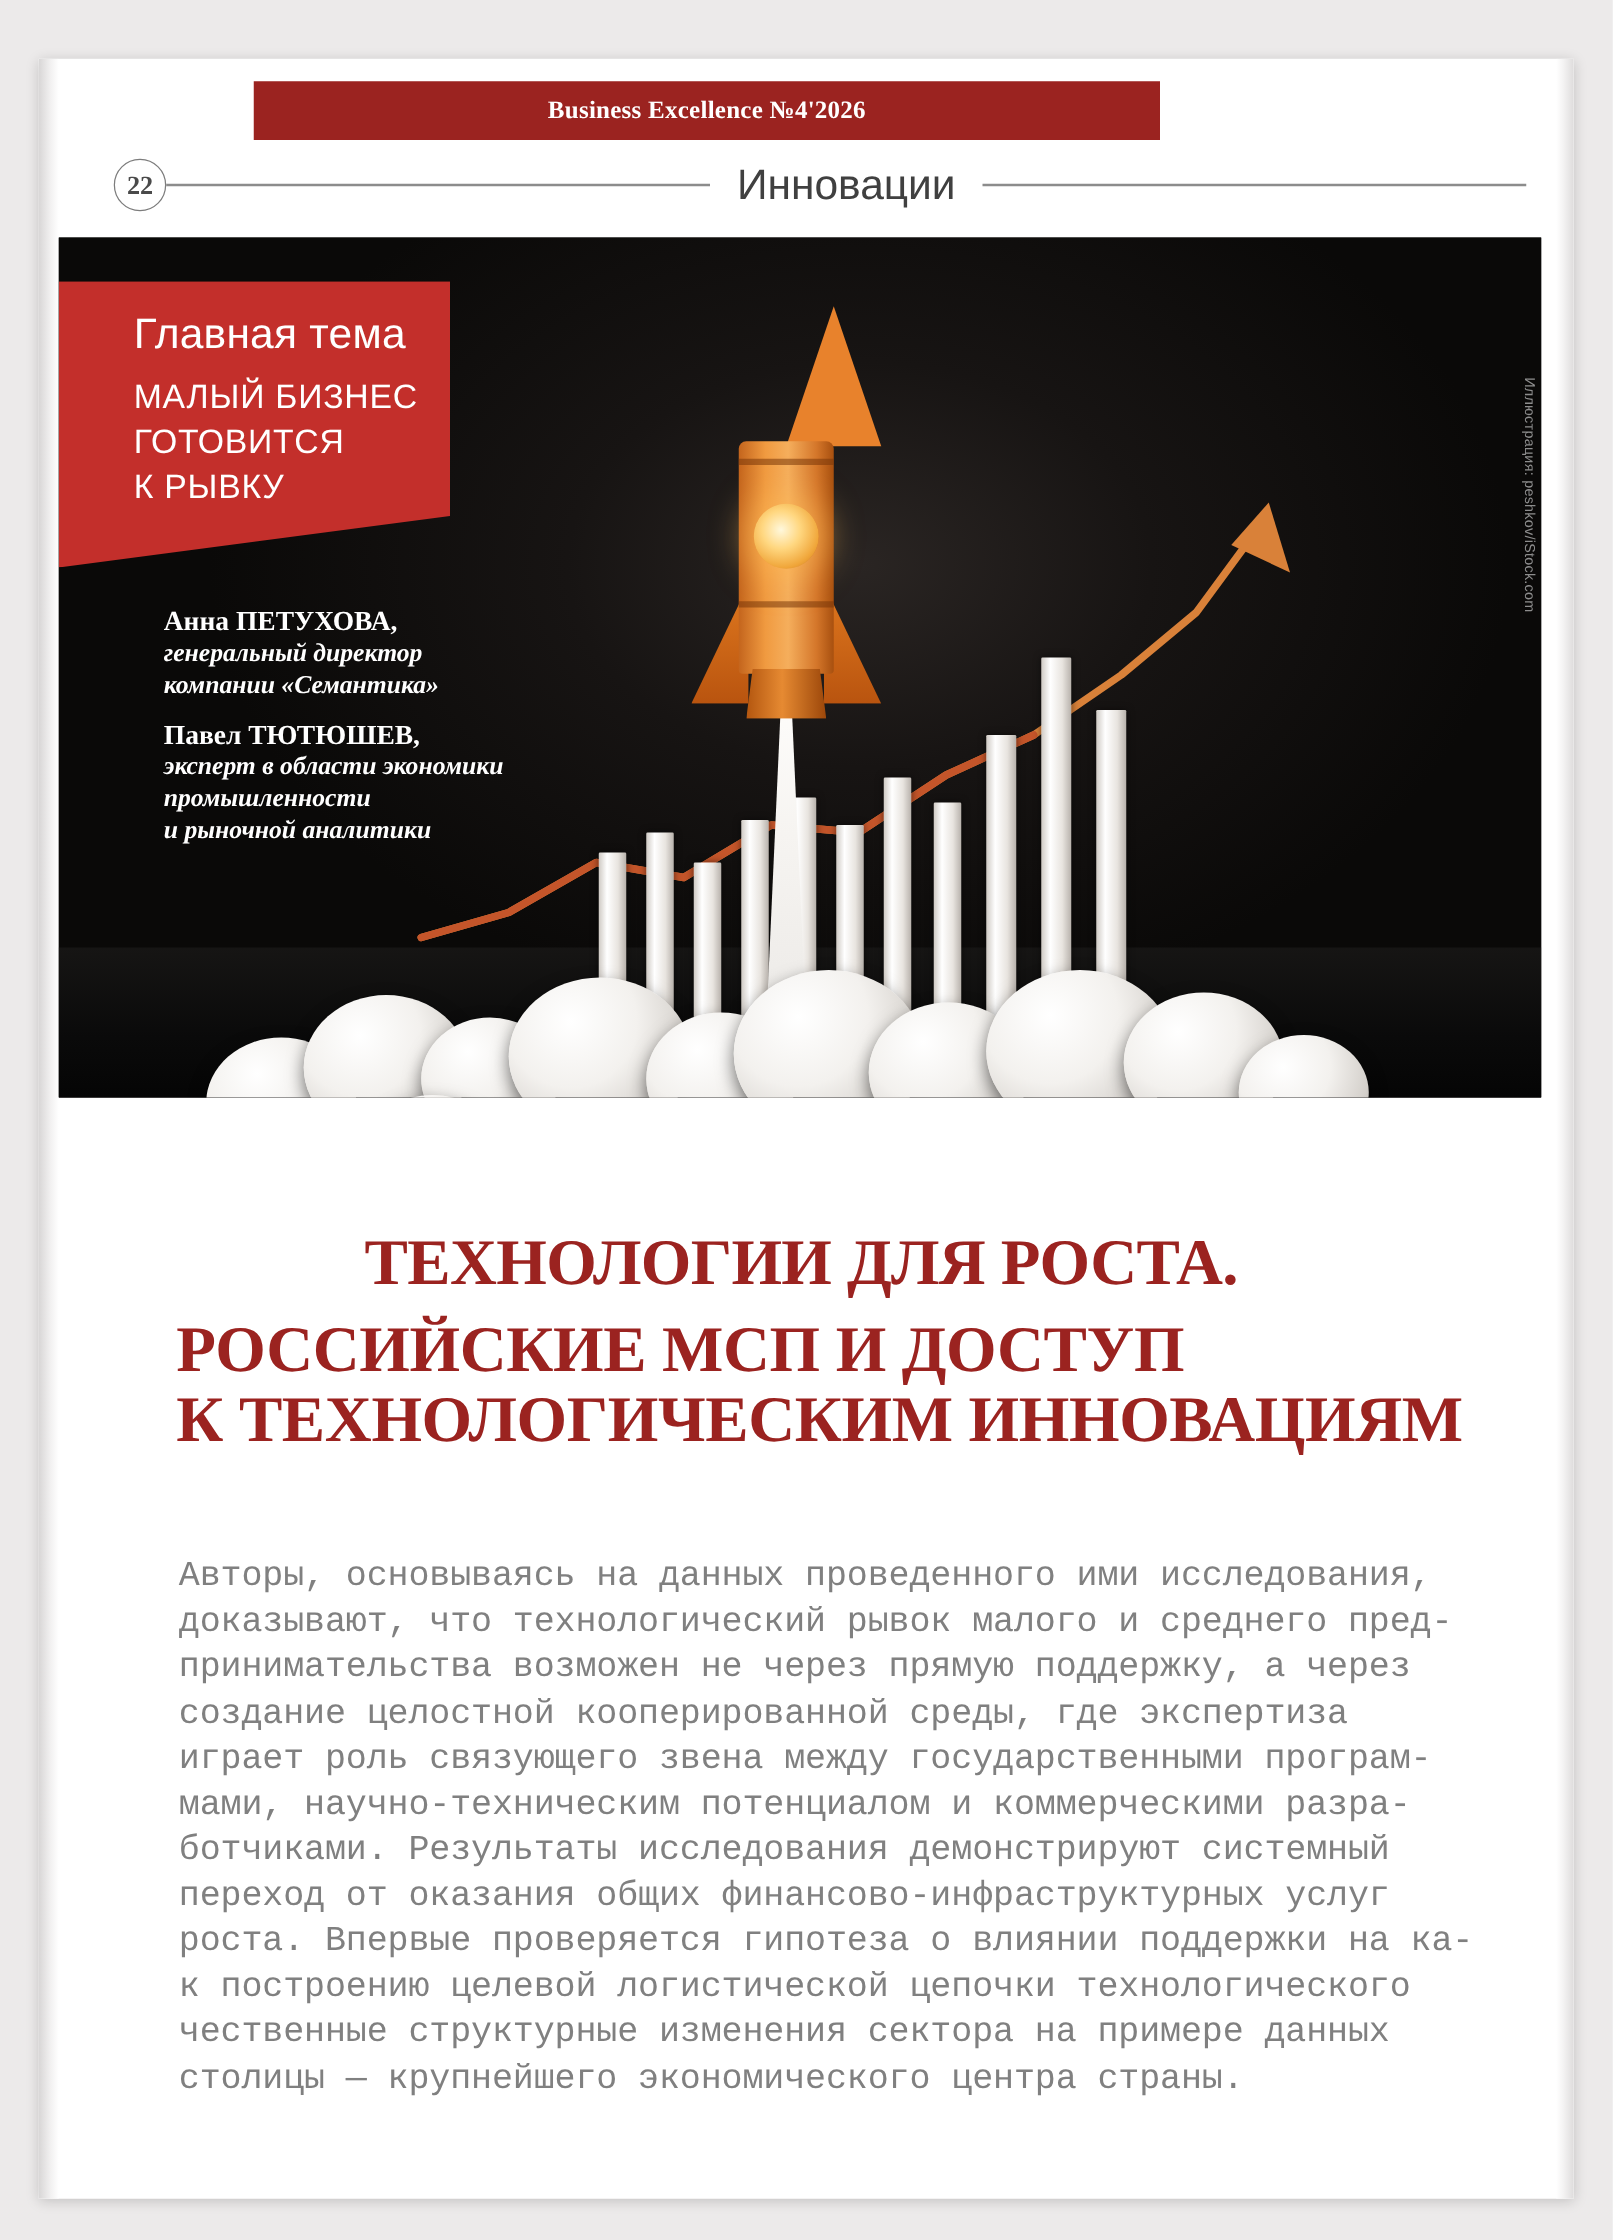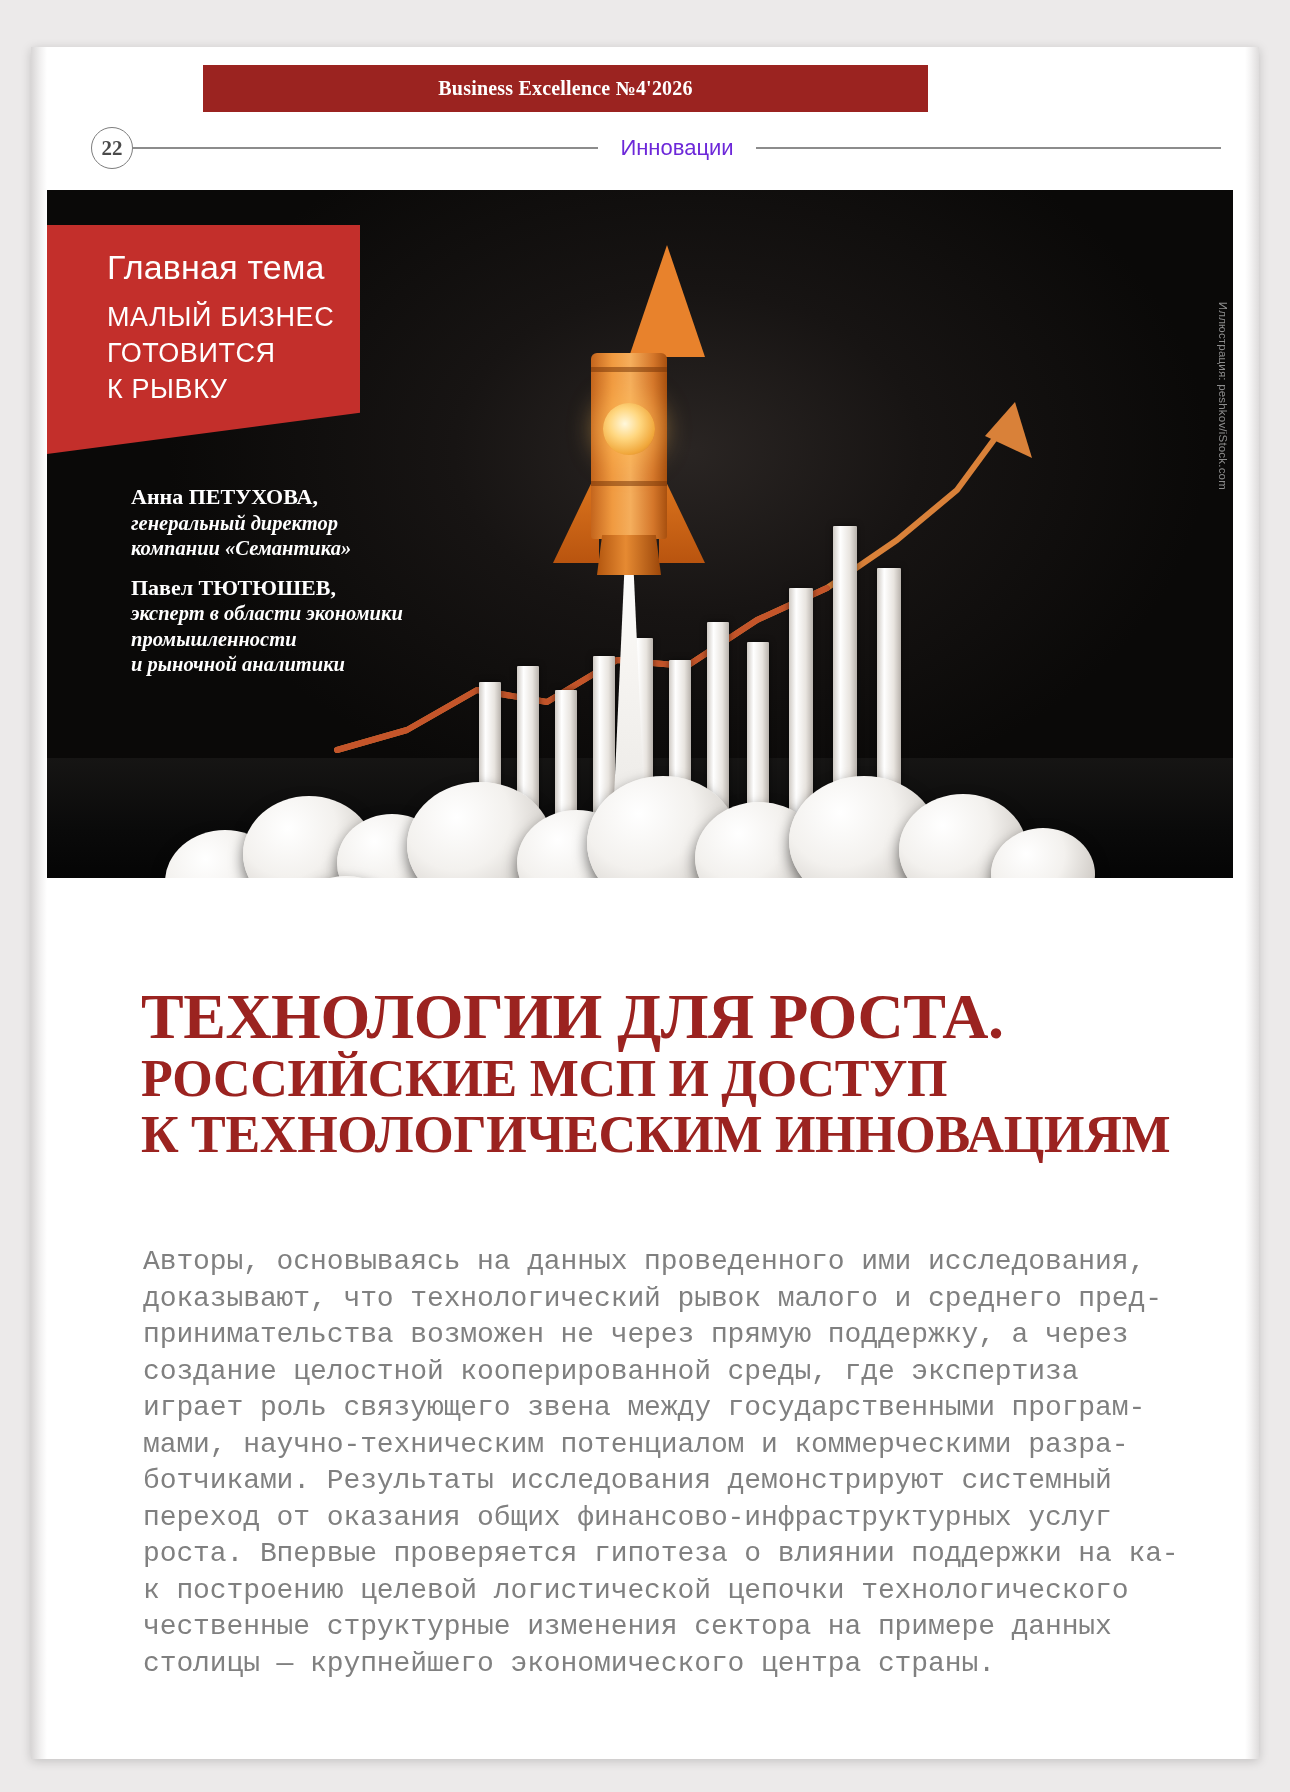--- a/index.html
+++ b/index.html
@@ -82,22 +82,22 @@
     flex: 0 0 auto;
     z-index: 2;
   }
   .rule {
     height: 1.6px;
     background: #8c8c8c;
     flex: 1 1 auto;
   }
   #section-name {
     padding: 0 22px;
-    font-size: 22px;
-    color: #6d28d9;
+    font-size: 34px;
+    color: #404040;
     font-family: "Liberation Sans", sans-serif;
     white-space: nowrap;
   }
 
   
   #hero {
     position: absolute;
     left: 16px;
     top: 143px;
     width: 1186px;
@@ -271,32 +271,33 @@
   #headline {
     position: absolute;
     left: 110px;
     top: 938px;
     width: 1000px;
     color: #9b2320;
     font-family: "Liberation Serif", serif;
     font-weight: bold;
   }
   #hl1 {
-    font-size: 64px;
+    font-size: 52px;
     line-height: 1.0;
     letter-spacing: -0.5px;
     white-space: nowrap;
+    text-align: center;
   }
   #hl2, #hl3 {
     font-size: 52px;
     line-height: 1.08;
     letter-spacing: -0.3px;
     white-space: nowrap;
   }
-  #hl2 { margin-top: 2px; }
+  #hl2 { margin-top: 16px; }
 
   
   #lead {
     position: absolute;
     left: 112px;
     top: 1197px;
     width: 1000px;
     color: #808080;
     font-size: 28px;
     line-height: 1.305;

